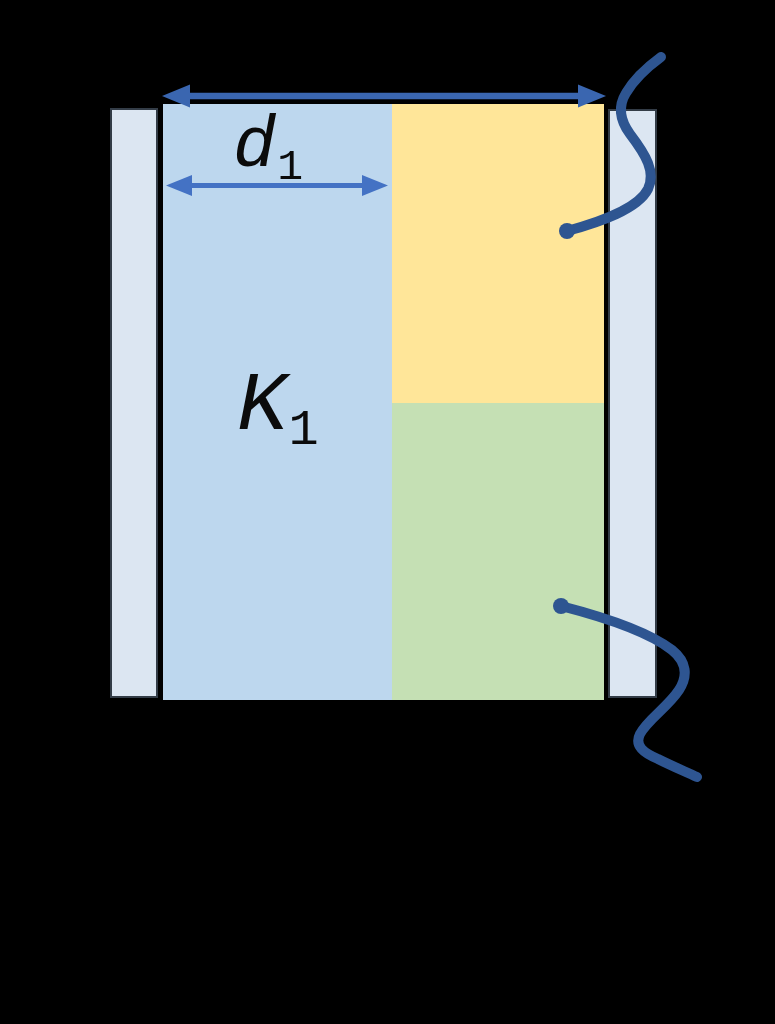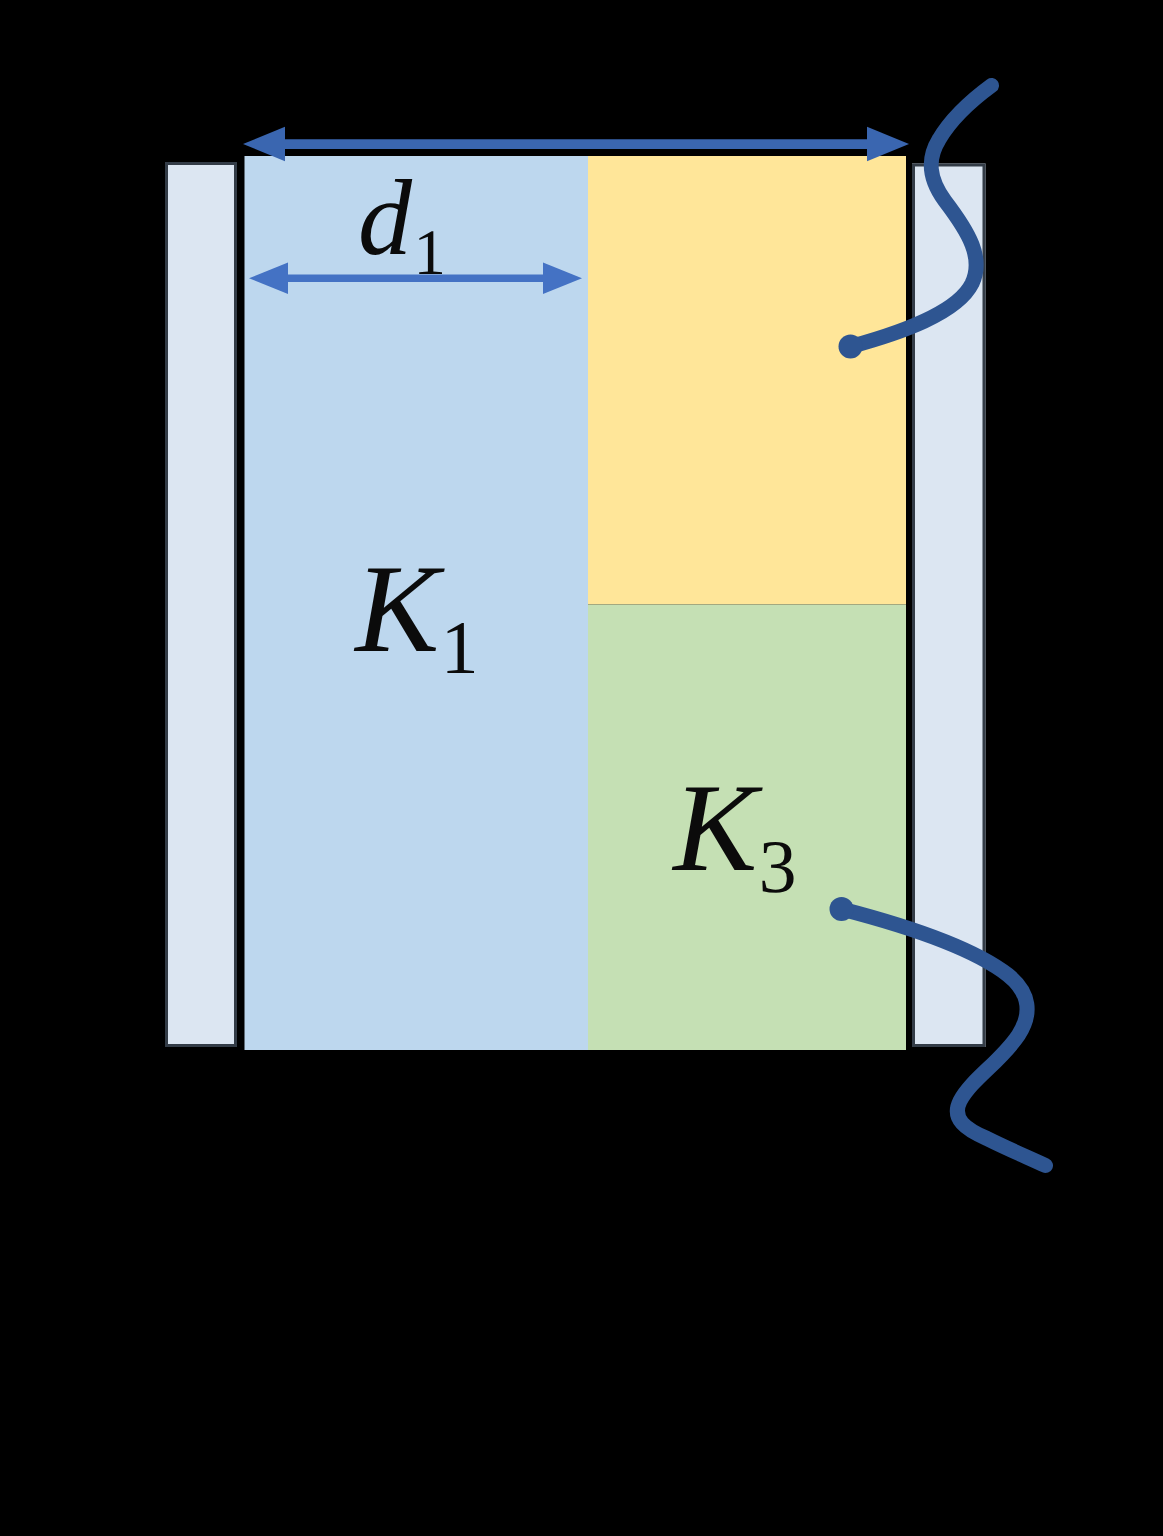--- a/index.html
+++ b/index.html
@@ -19,21 +19,21 @@
     margin: 0;
     padding: 0;
     background: var(--background);
   }
   .canvas {
     position: relative;
     width: 715px;
     height: 1024px;
     background: var(--background);
     overflow: hidden;
-    font-family: Liberation Serif, serif;
+    font-family: Liberation Mono, monospace;
     text-align: right;
   }
   .plate {
     position: absolute;
     box-sizing: border-box;
     background: var(--plate-fill);
     border: 2px solid var(--plate-border);
   }
   .plate-left  { left: 110px; top: 108px; width: 48px; height: 590px; }
   .plate-right { left: 608px; top: 109px; width: 49px; height: 589px; }
@@ -113,15 +113,14 @@
       <path class="wire-stroke" d="M 561 606 C 592 614 645 629 672 650 C 687 662 688 676 679 690 C 667 708 648 719 640 734 C 634 746 644 753 658 759 C 672 766 684 771 697 777" stroke-width="10" stroke-linecap="round"></path>
       <circle class="wire-fill" cx="561" cy="606" r="8"></circle>
     </g>
   </svg>
 
   <div class="math-label d1-label"><span>d</span><sub>1</sub></div>
 
   <div class="math-label k1-label"><span>K</span><sub>1</sub></div>
 
 
-  <div class="math-label k3-label"><span>K</span><sub>3</sub></div>
 
 </div>
 
 </body></html>

